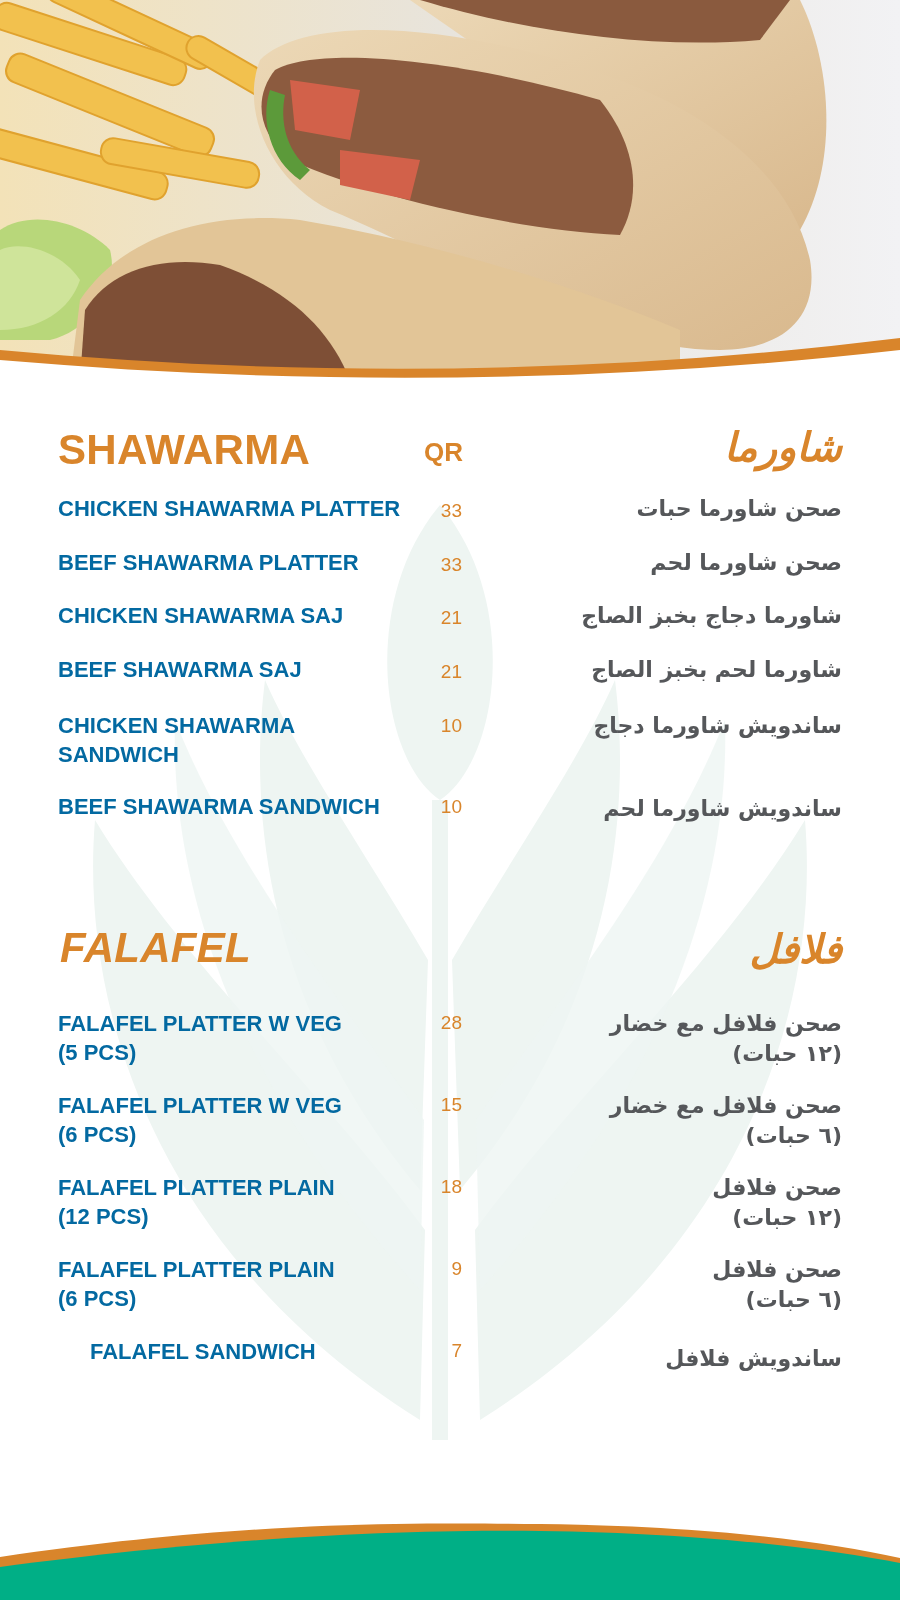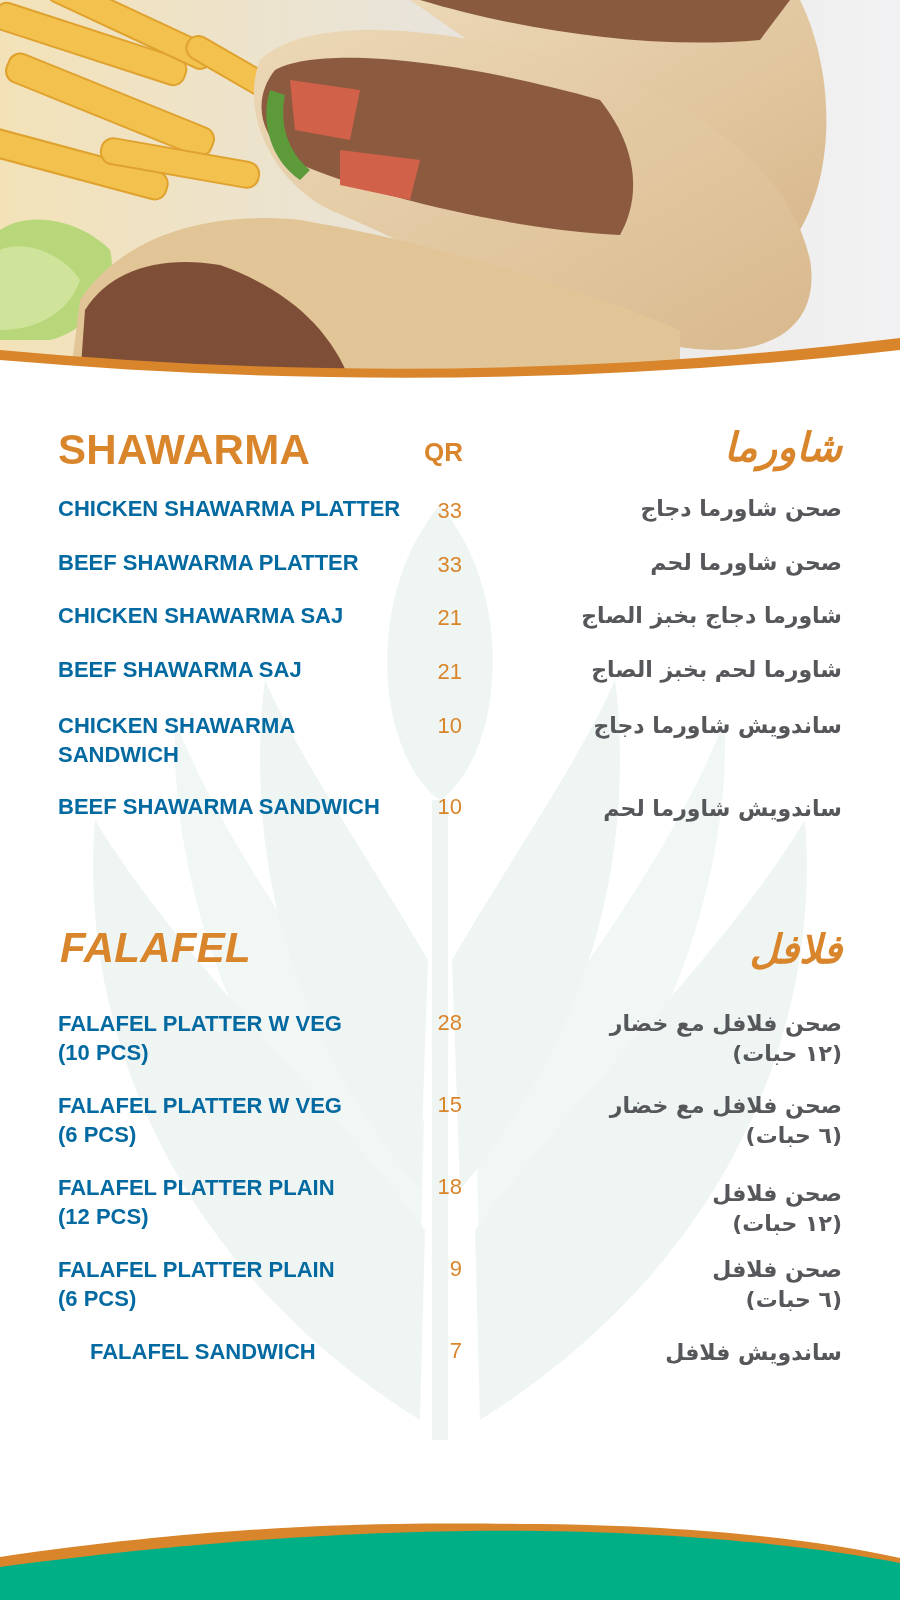--- a/index.html
+++ b/index.html
@@ -12,21 +12,21 @@
   .watermark { position:absolute; left:0; top:0; width:900px; height:1600px; pointer-events:none; }
 
   .footer { position:absolute; left:0; top:1460px; width:900px; height:140px; }
 
   .section-title-en { position:absolute; color:#d9852b; font-weight:bold; font-size:42px; letter-spacing:0.3px; }
   .section-title-ar { position:absolute; color:#d9852b; font-weight:bold; font-size:40px; direction:rtl; text-align:left; right:58px; font-family:"DejaVu Sans", sans-serif;font-style:italic; }
   .qr { position:absolute; left:424px; top:437px; color:#d9852b; font-weight:bold; font-size:26px; }
 
   .row { position:absolute; left:0; width:900px; }
   .item-en { position:absolute; left:58px; width:360px; color:#0369a1; font-weight:bold; font-size:22px; line-height:29px; }
-  .item-price { position:absolute; left:400px; width:62px; text-align:right; color:#d9852b; font-size:22px; line-height:29px; }
+  .item-price { position:absolute; left:400px; width:62px; text-align:right; color:#d9852b; font-size:19px; line-height:29px; }
   .item-ar { position:absolute; right:58px; width:320px; direction:rtl; text-align:right; color:#55575a; font-size:22px; line-height:30px; font-family:"DejaVu Sans", sans-serif; font-weight:bold; }
 </style>
 </head>
 <body>
 
 <svg class="watermark" viewBox="0 0 900 1600" width="900" height="1600">
   <g fill="#eef5f2">
 
     <path d="M440 505 C 360 600, 380 760, 440 800 C 500 760, 520 600, 440 505 Z"></path>
 
@@ -91,21 +91,21 @@
 </div>
 
 <div class="qr">QR</div>
 
 <div class="section-title-en" style="left:58px; top:426px;">SHAWARMA</div>
 <div class="section-title-ar" style="top:424px;">شاورما</div>
 
 <div class="row" style="top:494px;">
   <div class="item-en">CHICKEN SHAWARMA PLATTER</div>
   <div class="item-price" style="top:2px;">33</div>
-  <div class="item-ar">صحن شاورما دجاج</div>
+  <div class="item-ar">صحن شاورما حبات</div>
 </div>
 <div class="row" style="top:548px;">
   <div class="item-en">BEEF SHAWARMA PLATTER</div>
   <div class="item-price" style="top:2px;">33</div>
   <div class="item-ar">صحن شاورما لحم</div>
 </div>
 <div class="row" style="top:601px;">
   <div class="item-en">CHICKEN SHAWARMA SAJ</div>
   <div class="item-price" style="top:2px;">21</div>
   <div class="item-ar">شاورما دجاج بخبز الصاج</div>
@@ -123,41 +123,41 @@
 <div class="row" style="top:792px;">
   <div class="item-en">BEEF SHAWARMA SANDWICH</div>
   <div class="item-price" style="top:0px;">10</div>
   <div class="item-ar" style="top:2px;">ساندويش شاورما لحم</div>
 </div>
 
 <div class="section-title-en" style="left:60px; top:924px;font-style:italic;">FALAFEL</div>
 <div class="section-title-ar" style="top:926px;">فلافل</div>
 
 <div class="row" style="top:1009px;">
-  <div class="item-en" style="width:300px;">FALAFEL PLATTER W VEG (10 PCS)</div>
+  <div class="item-en" style="width:300px;">FALAFEL PLATTER W VEG (5 PCS)</div>
   <div class="item-price" style="top:-1px;">28</div>
   <div class="item-ar" style="width:260px;">صحن فلافل مع خضار (١٢ حبات)</div>
 </div>
 <div class="row" style="top:1091px;">
   <div class="item-en" style="width:300px;">FALAFEL PLATTER W VEG (6 PCS)</div>
   <div class="item-price" style="top:-1px;">15</div>
   <div class="item-ar" style="width:260px;">صحن فلافل مع خضار (٦ حبات)</div>
 </div>
 <div class="row" style="top:1173px;">
   <div class="item-en" style="width:300px;">FALAFEL PLATTER PLAIN (12 PCS)</div>
   <div class="item-price" style="top:-1px;">18</div>
-  <div class="item-ar" style="width:150px;margin-top:6px;">صحن فلافل (١٢ حبات)</div>
+  <div class="item-ar" style="width:150px;">صحن فلافل (١٢ حبات)</div>
 </div>
 <div class="row" style="top:1255px;">
   <div class="item-en" style="width:300px;">FALAFEL PLATTER PLAIN (6 PCS)</div>
   <div class="item-price" style="top:-1px;">9</div>
   <div class="item-ar" style="width:150px;">صحن فلافل (٦ حبات)</div>
 </div>
 <div class="row" style="top:1337px;">
   <div class="item-en" style="width:300px;margin-left:32px;">FALAFEL SANDWICH</div>
   <div class="item-price" style="top:-1px;">7</div>
-  <div class="item-ar" style="top:1px;">ساندويش فلافل</div>
+  <div class="item-ar" style="top:7px;">ساندويش فلافل</div>
 </div>
 
 <svg class="footer" viewBox="0 0 900 140" width="900" height="140">
   <path d="M0 97 C 250 60, 420 63, 540 64 C 700 66, 820 80, 900 98 L 900 140 L 0 140 Z" fill="#d9852b"></path>
   <path d="M0 107 C 250 74, 420 70, 540 71 C 700 73, 820 88, 900 103 L 900 140 L 0 140 Z" fill="#00af86"></path>
 </svg>
 
 </body></html>

